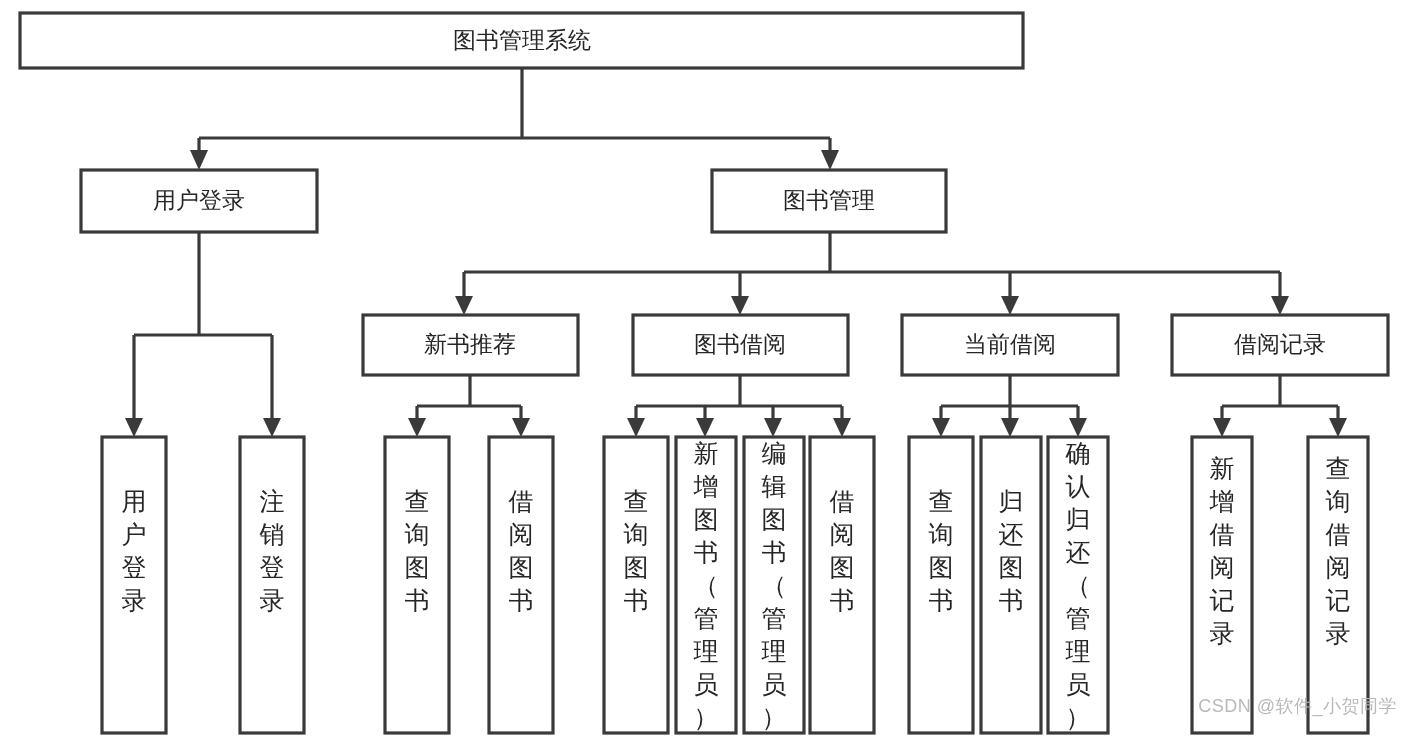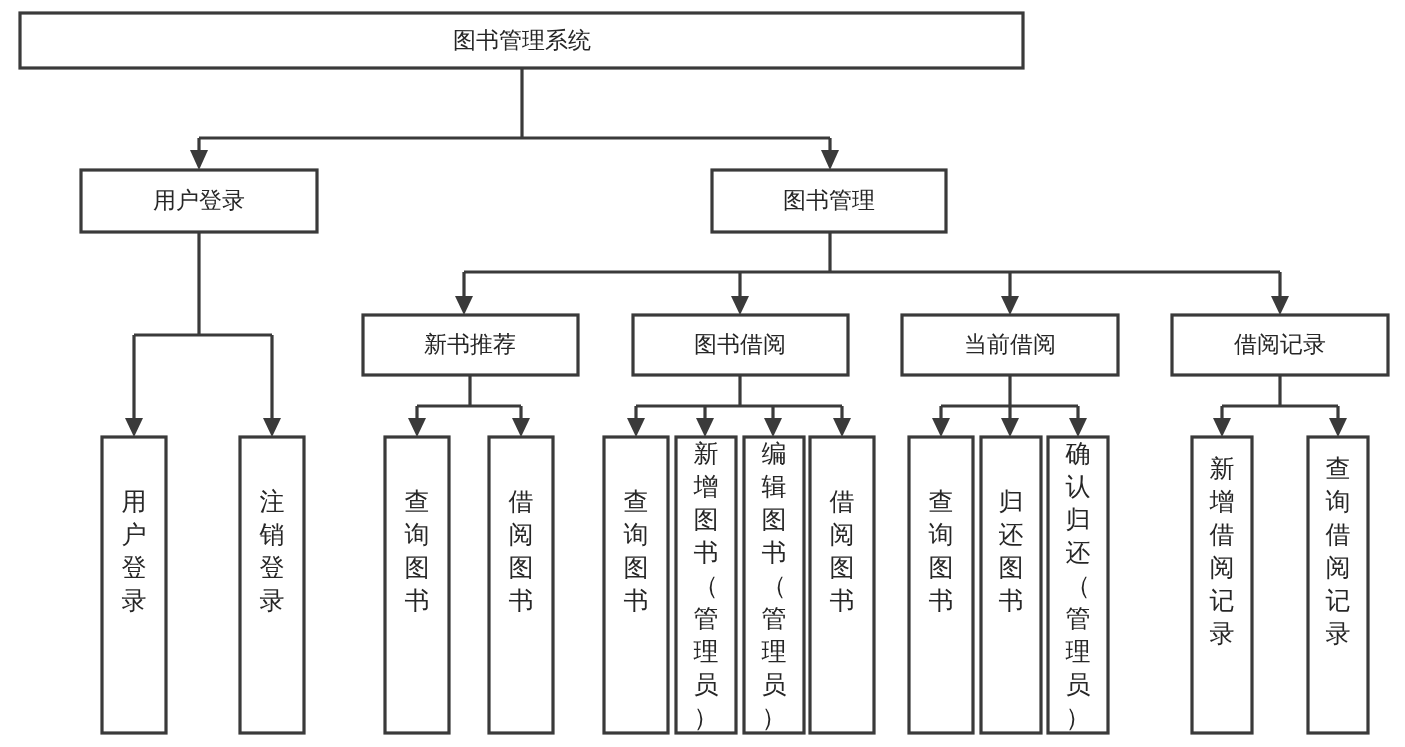--- a/index.html
+++ b/index.html
@@ -242,13 +242,14 @@
       <text class="node-label-vertical" x="1222" y="477"><tspan x="1222" dy="0">新</tspan><tspan x="1222" dy="33">增</tspan><tspan x="1222" dy="33">借</tspan><tspan x="1222" dy="33">阅</tspan><tspan x="1222" dy="33">记</tspan><tspan x="1222" dy="33">录</tspan></text>
     </g>
 
     <g>
       <rect class="node-rect" x="1308" y="437" width="60" height="296"></rect>
       <text class="node-label-vertical" x="1338" y="477"><tspan x="1338" dy="0">查</tspan><tspan x="1338" dy="33">询</tspan><tspan x="1338" dy="33">借</tspan><tspan x="1338" dy="33">阅</tspan><tspan x="1338" dy="33">记</tspan><tspan x="1338" dy="33">录</tspan></text>
     </g>
 
   </svg>
 
+  <div class="watermark">CSDN @软件_小贺同学</div>
 </div>
 
 </body></html>

